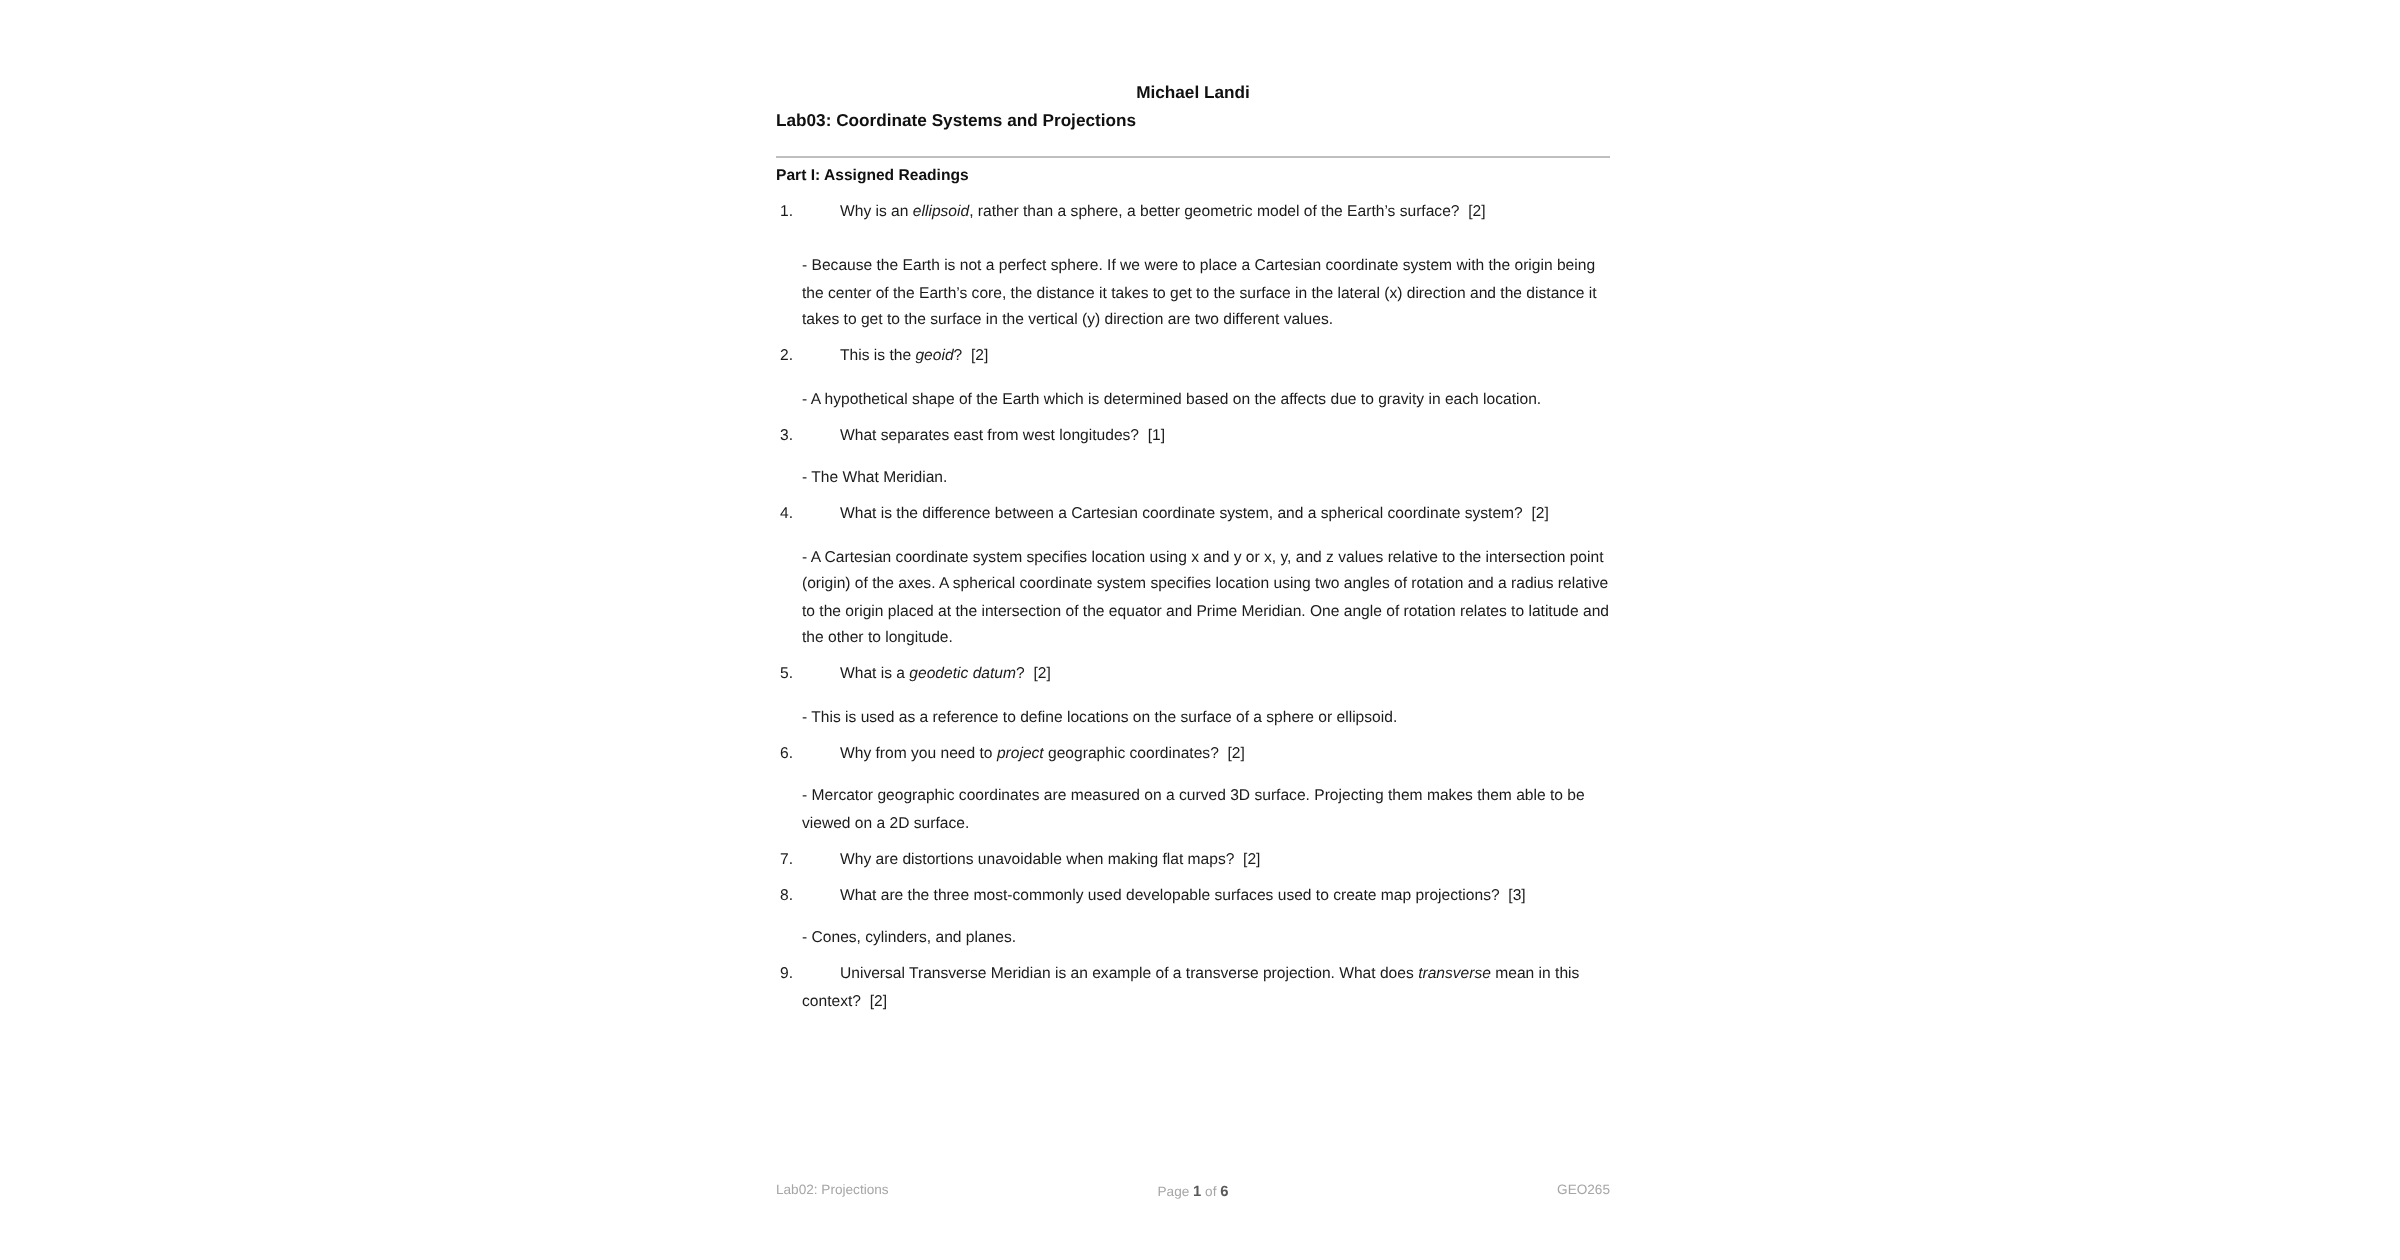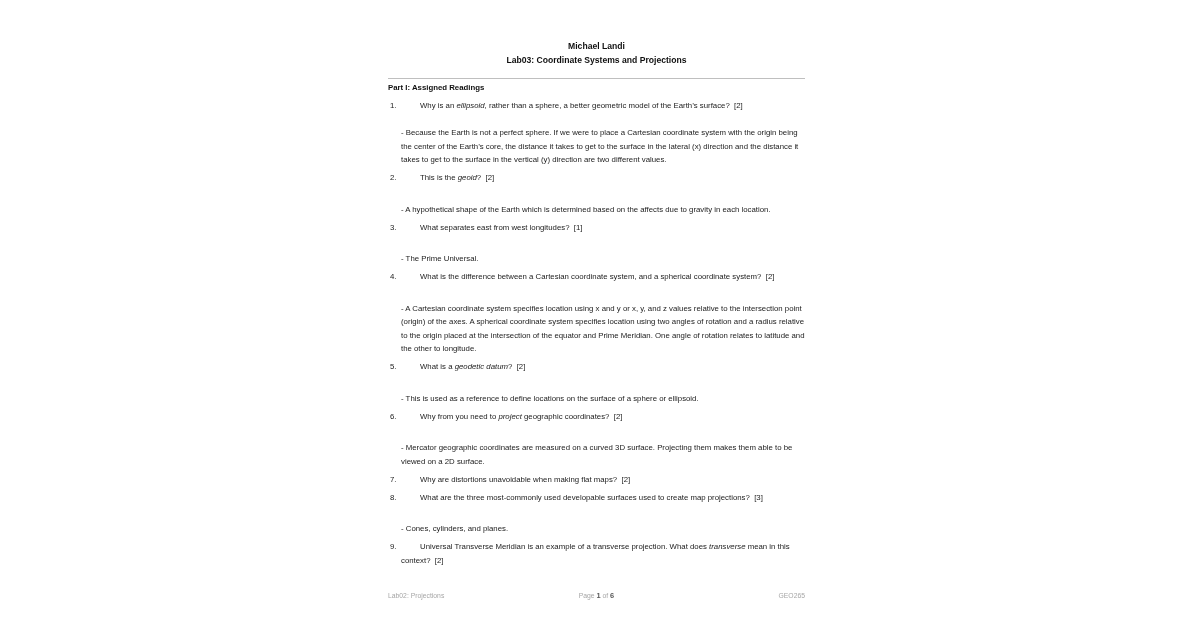--- a/index.html
+++ b/index.html
@@ -10,33 +10,33 @@
     position: relative;
     font-family: "Liberation Sans", "DejaVu Sans", sans-serif;
     color: #1b1b1b;
   }
   .page { position: absolute; left: 388px; top: 0; width: 417px; }
   .author {
     text-align: center; font-weight: 700; font-size: 8.6px;
     line-height: 12px; margin-top: 40px; color: #101010;
   }
   .doc-title {
-    text-align: center; font-weight: 700; font-size: 8.6px;
+    font-weight: 700; font-size: 8.6px;
     line-height: 12px; margin-top: 2px; color: #101010;
   }
   .rule { border: none; border-top: 1px solid #bfbfbf; margin: 12px 0 0 0; }
   .section-heading {
     font-weight: 700; font-size: 7.8px; line-height: 13px;
     margin-top: 2px; color: #101010;
   }
   .questions { font-size: 7.8px; line-height: 13.5px; }
   .qa-item { position: relative; padding-left: 13px; margin-top: 4.5px; }
   .q-num { position: absolute; left: 2px; top: 0; }
   .q-text { text-indent: 19px; }
-  .answer { padding-left: 13px; margin-top: 18px; }
+  .answer { padding-left: 13px; margin-top: 8px; }
   .answer-gap { margin-top: 14px; }
   em { }
   .footer {
     position: absolute; left: 388px; top: 590px; width: 417px;
     display: flex; font-size: 6.8px; line-height: 12px; color: #a6a6a6;
   }
   .f-left { flex: 1; text-align: left; }
   .f-center { flex: 1; text-align: center; }
   .f-right { flex: 1; text-align: right; }
   .page-num { color: #595959; font-weight: 700; font-size: 7.4px; }
@@ -57,21 +57,21 @@
       <div class="answer answer-gap">- Because the Earth is not a perfect sphere. If we were to place a Cartesian coordinate system with the origin being the center of the Earth’s core, the distance it takes to get to the surface in the lateral (x) direction and the distance it takes to get to the surface in the vertical (y) direction are two different values.</div>
       <div class="qa-item">
         <span class="q-num">2.</span>
         <div class="q-text"><span>This is the </span><em>geoid</em><span>?</span>&nbsp; <span class="q-points">[2]</span></div>
       </div>
       <div class="answer">- A hypothetical shape of the Earth which is determined based on the affects due to gravity in each location.</div>
       <div class="qa-item">
         <span class="q-num">3.</span>
         <div class="q-text"><span>What separates east from west longitudes?</span>&nbsp; <span class="q-points">[1]</span></div>
       </div>
-      <div class="answer">- The Prime Universal.</div>
+      <div class="answer">- The What Meridian.</div>
       <div class="qa-item">
         <span class="q-num">4.</span>
         <div class="q-text"><span>What is the difference between a Cartesian coordinate system, and a spherical coordinate system?</span>&nbsp; <span class="q-points">[2]</span></div>
       </div>
       <div class="answer">- A Cartesian coordinate system specifies location using x and y or x, y, and z values relative to the intersection point (origin) of the axes. A spherical coordinate system specifies location using two angles of rotation and a radius relative to the origin placed at the intersection of the equator and Prime Meridian. One angle of rotation relates to latitude and the other to longitude.</div>
       <div class="qa-item">
         <span class="q-num">5.</span>
         <div class="q-text"><span>What is a </span><em>geodetic datum</em><span>?</span>&nbsp; <span class="q-points">[2]</span></div>
       </div>
       <div class="answer">- This is used as a reference to define locations on the surface of a sphere or ellipsoid.</div>

